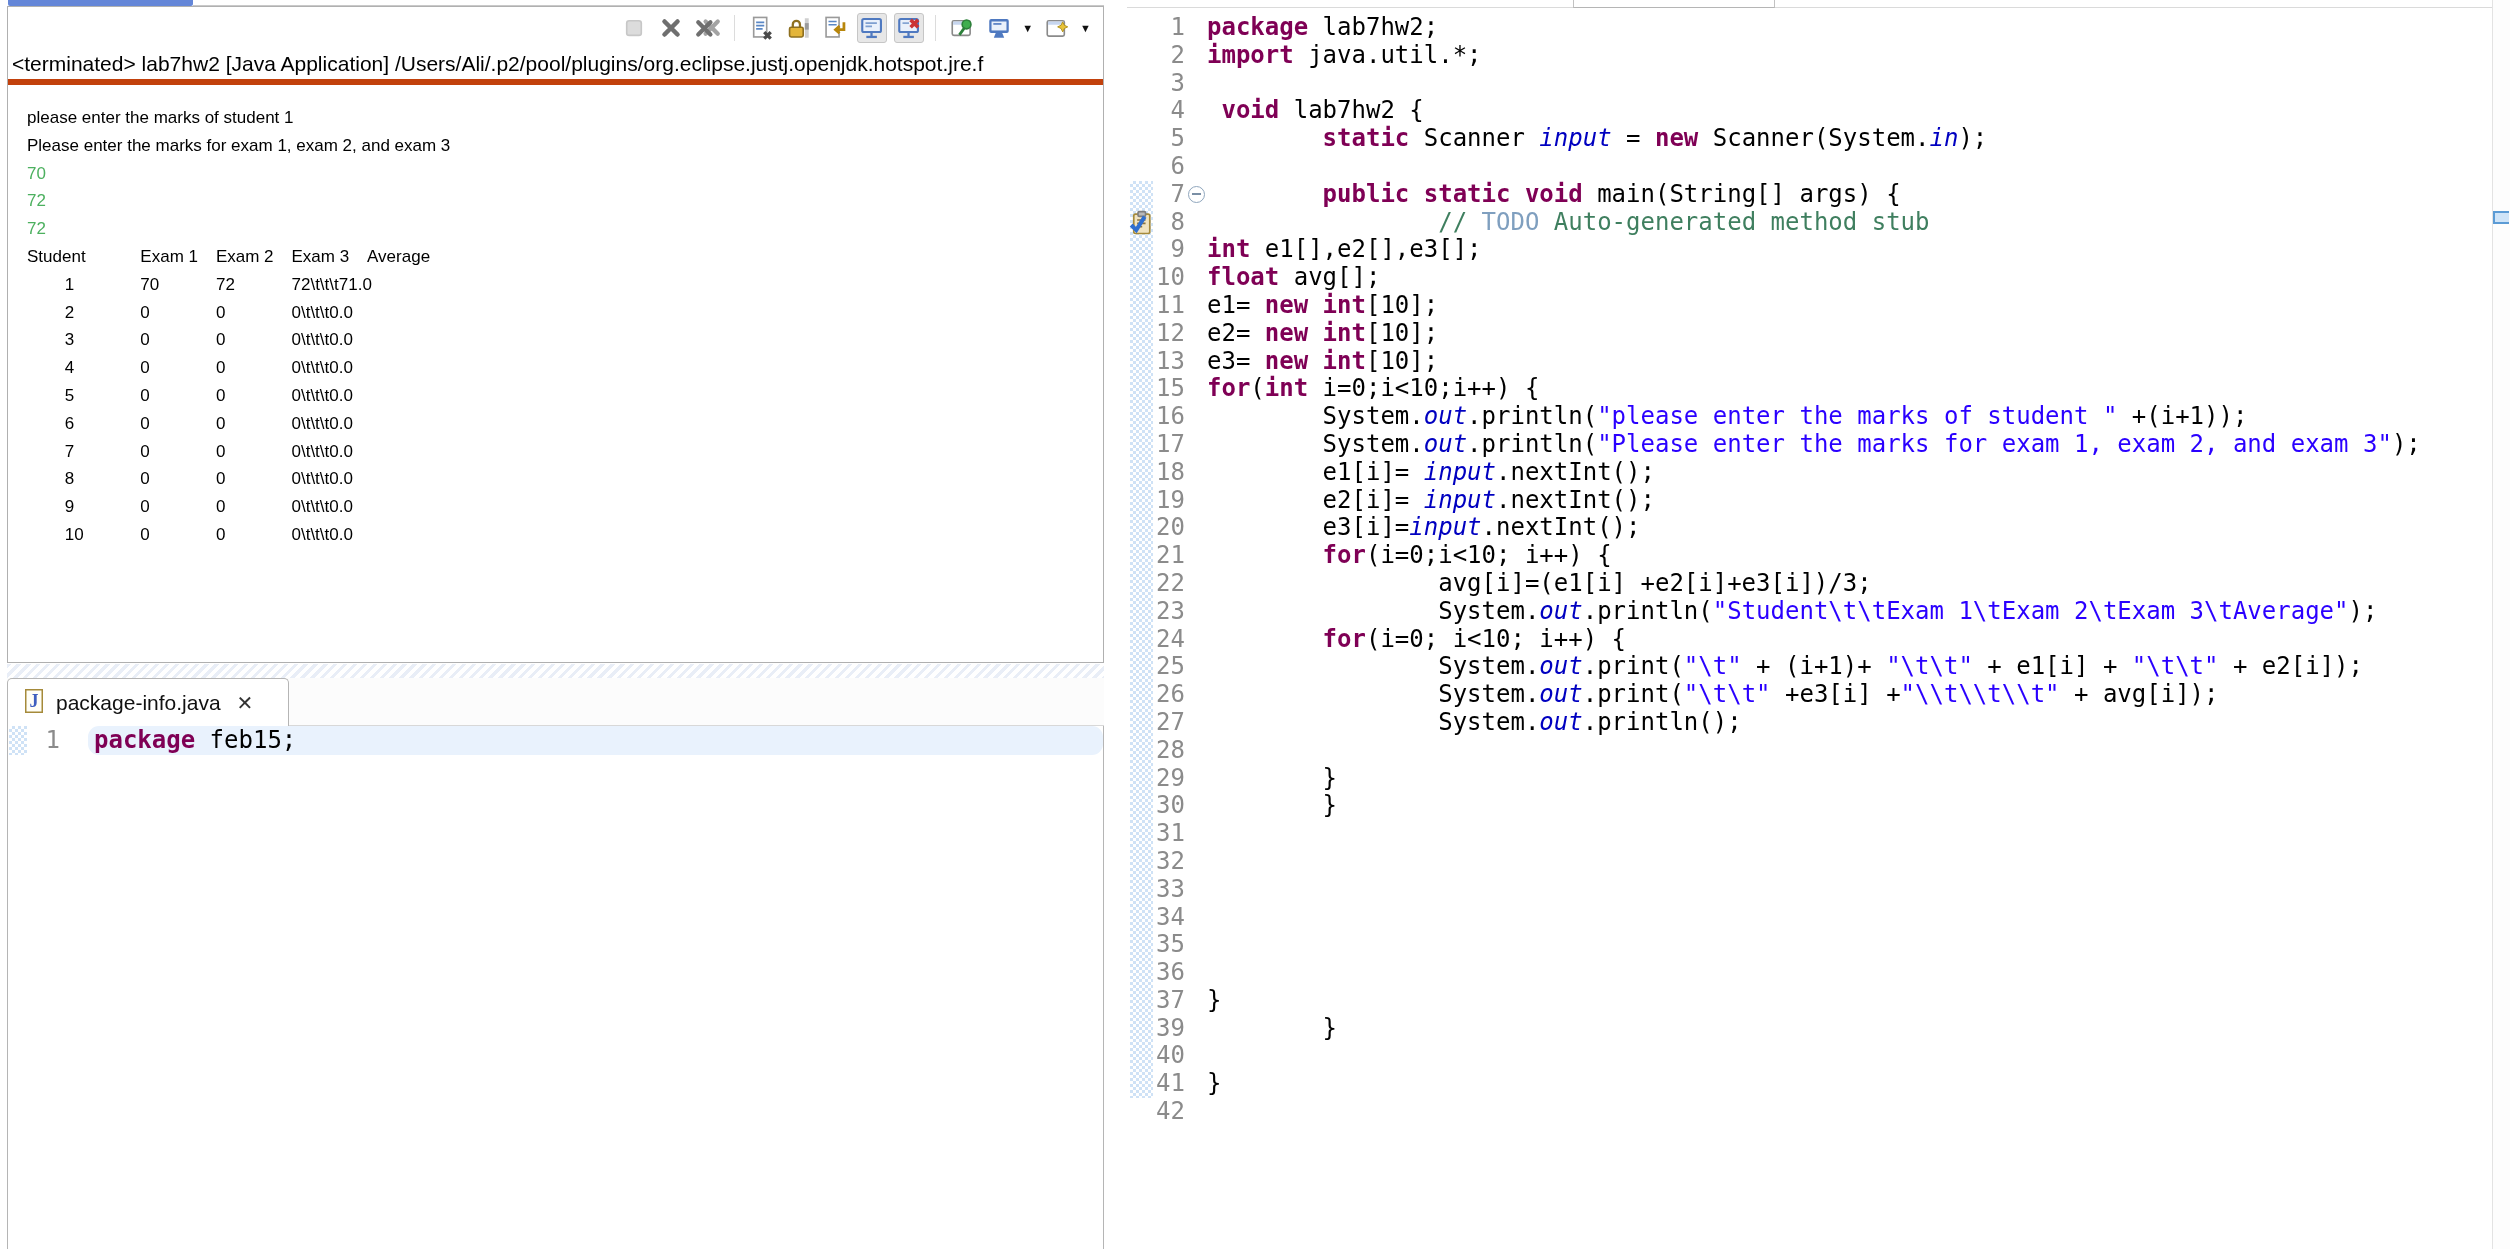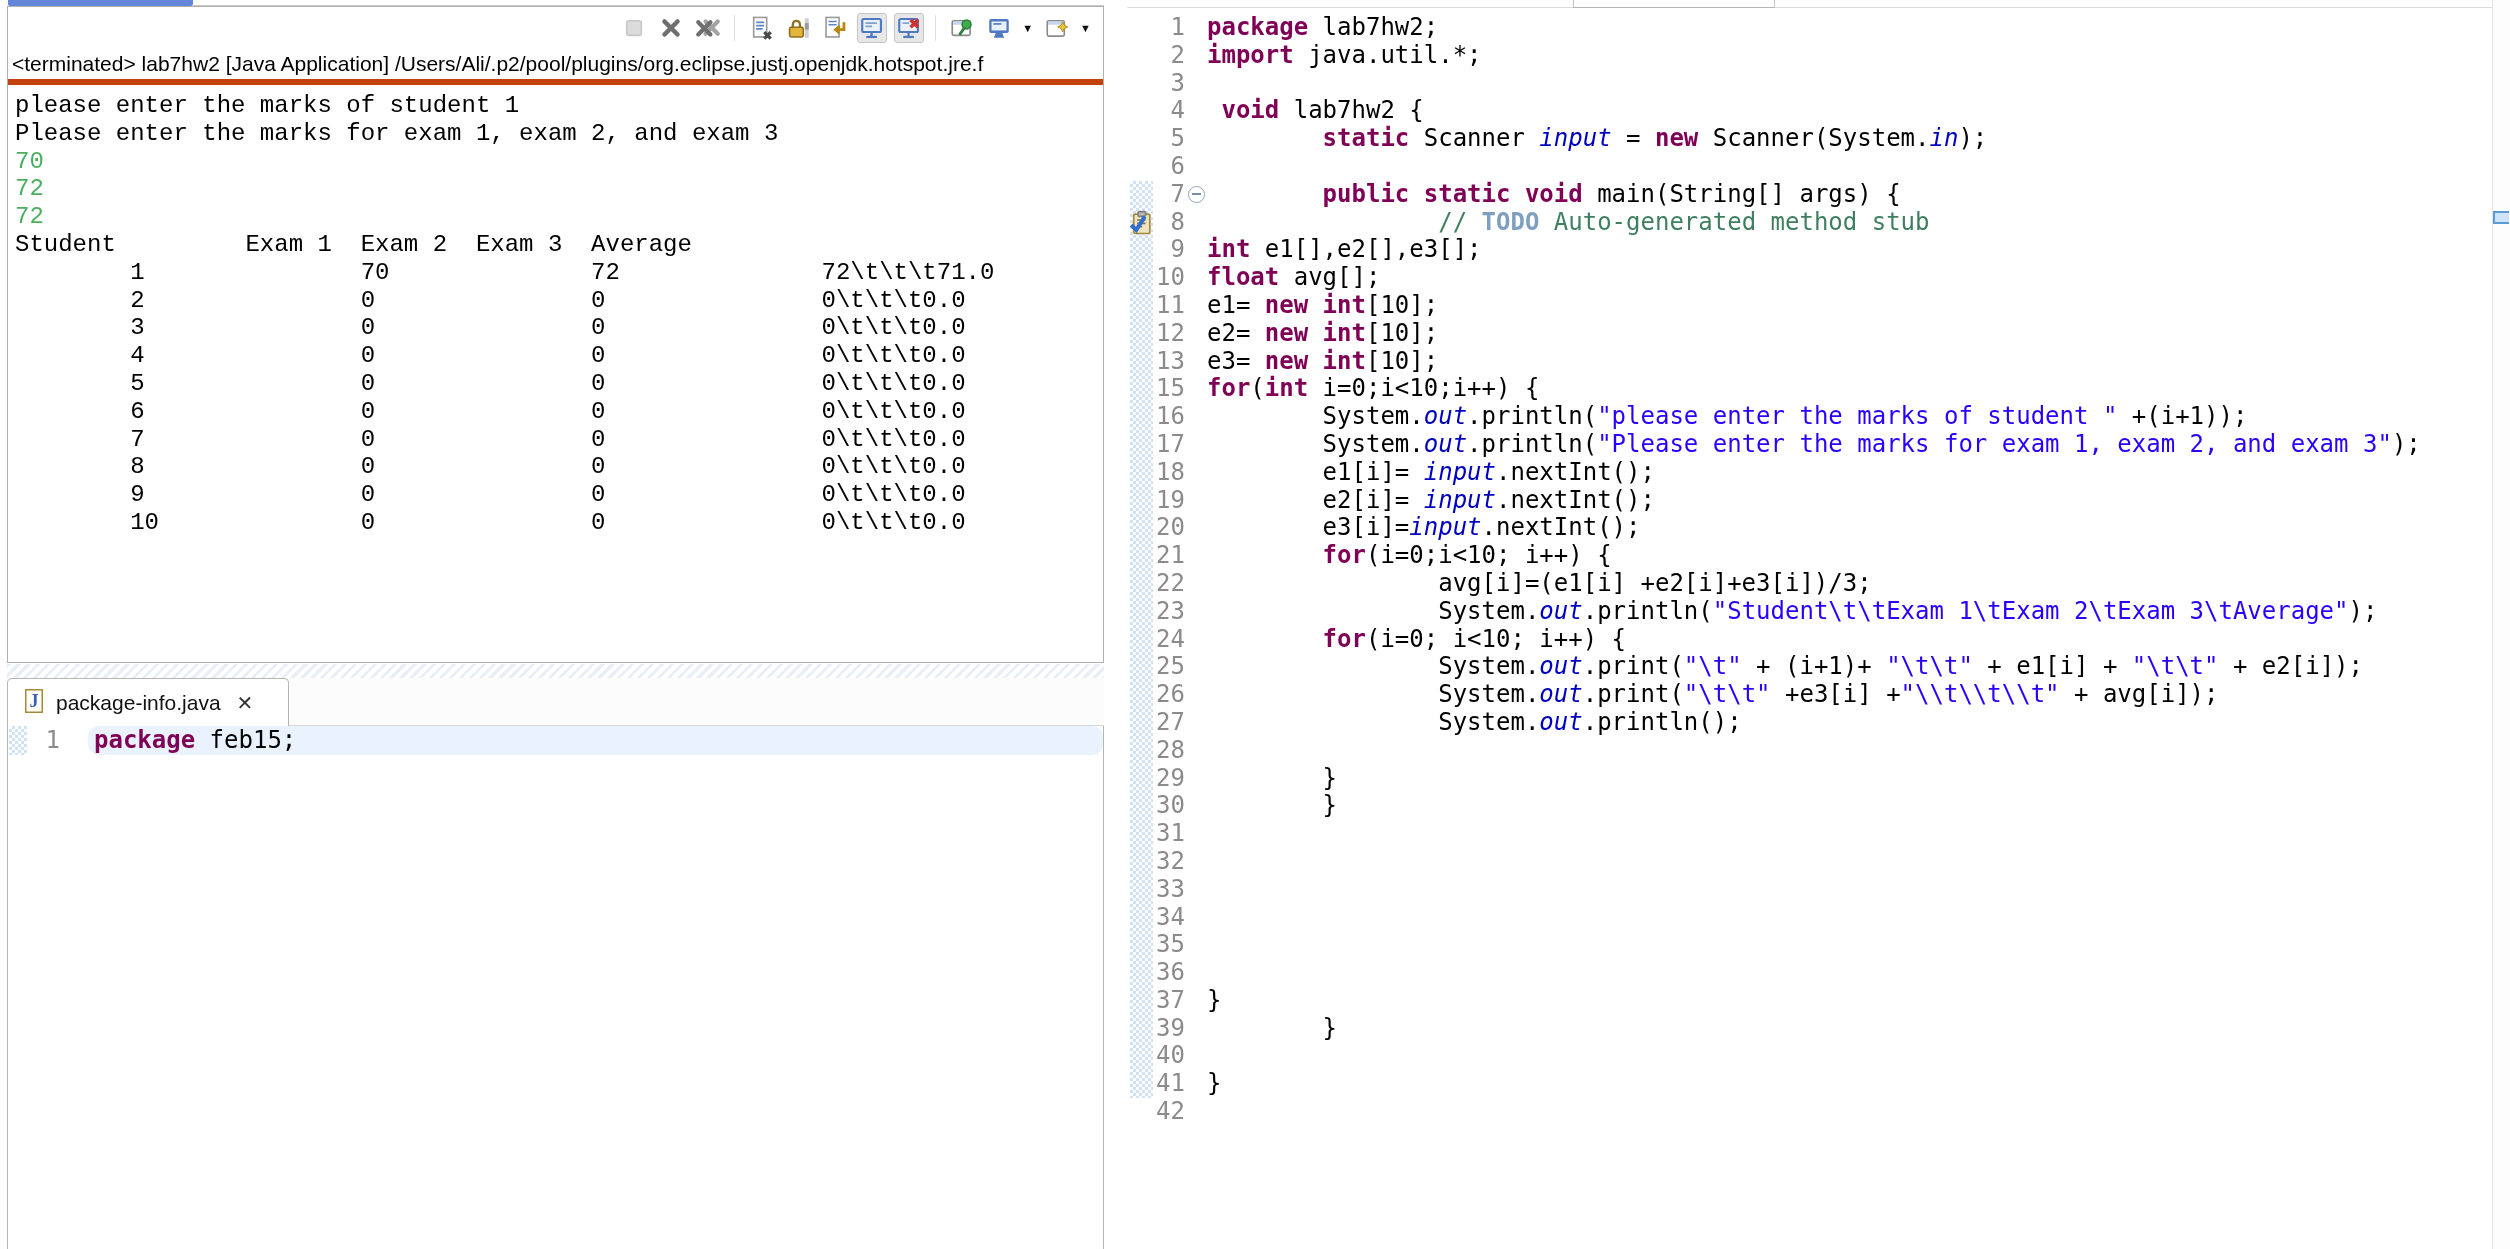--- a/index.html
+++ b/index.html
@@ -16,22 +16,22 @@
                    padding-right:10px;gap:7px;}
   .tbtn{width:30px;height:30px;display:flex;align-items:center;justify-content:center;
         border-radius:3px;box-sizing:border-box;}
   .tbtn svg{width:26px;height:26px;}
   .tbtn.pressed{background:#e7e7e7;border:1px solid #c6c6c6;}
   .tbtn.disabled{opacity:.9;}
   .tsep{width:1px;height:26px;background:#dcdcdc;margin:0 4px;}
   .tcaret{font-size:11px;color:#111;margin-left:1px;margin-right:2px;}
   #console-status{height:30px;line-height:30px;font-size:21px;color:#000;padding:0 4px;
                   white-space:nowrap;overflow:hidden;border-bottom:6px solid #c2410c;}
-  #console-pre{margin:4px;padding:3px 0 0 3px;font-size:24px;line-height:27.8px;tab-size:8;
-               font-family:Liberation Mono, monospace;color:#000;}
+  #console-pre{margin:16px;padding:3px 0 0 3px;font-size:17px;line-height:27.8px;tab-size:8;
+               font-family:Liberation Sans, sans-serif;color:#000;}
   .cline{white-space:pre;height:27.8px;}
   .cline.stdin{color:#4cb05f;}
 
   
   #sash-left{left:7px;top:664px;width:1097px;height:14px;
     background:repeating-linear-gradient(135deg,#e9eef7 0px,#e9eef7 3px,#ffffff 3px,#ffffff 7px);}
   #tabstrip-left{left:7px;top:678px;width:1097px;height:48px;background:#fcfcfc;
     border-bottom:1px solid #d8d8d8;box-sizing:border-box;}
   #pkg-tab{left:7px;top:678px;width:282px;height:49px;background:#fff;box-sizing:border-box;
     border:1px solid #b5b5b5;border-bottom:none;border-radius:5px 5px 0 0;
@@ -73,21 +73,21 @@
   .ed-code.cur{background:#e9f2fd;}
   #rp-ruler{position:absolute;left:1365px;top:0;width:18px;height:1249px;background:#fdfdfd;
             border-left:1px solid #e3e3e3;box-sizing:border-box;}
   #rp-marker{position:absolute;left:1366px;top:211px;width:16px;height:13px;background:#cfe4f8;
              border:2px solid #5b9bd5;border-right:none;box-sizing:border-box;}
 
   
   .tk-k{color:#7f0055;font-weight:bold;}
   .tk-s{color:#2a00ff;}
   .tk-c{color:#3f7f5f;}
-  .tk-t{color:#7f9fbf;font-weight:bold;}
+  .tk-t{color:#7f9fbf;font-weight:normal;}
   .tk-f{color:#0000c0;font-style:italic;}
   .tk-fb{color:#0000c0;font-style:italic;font-weight:normal;}
   .tk-p{color:#000;}
 </style>
 </head>
 <body>
 
 <div id="page">
 
   <div class="abs" id="console-tab-sliver"></div>

